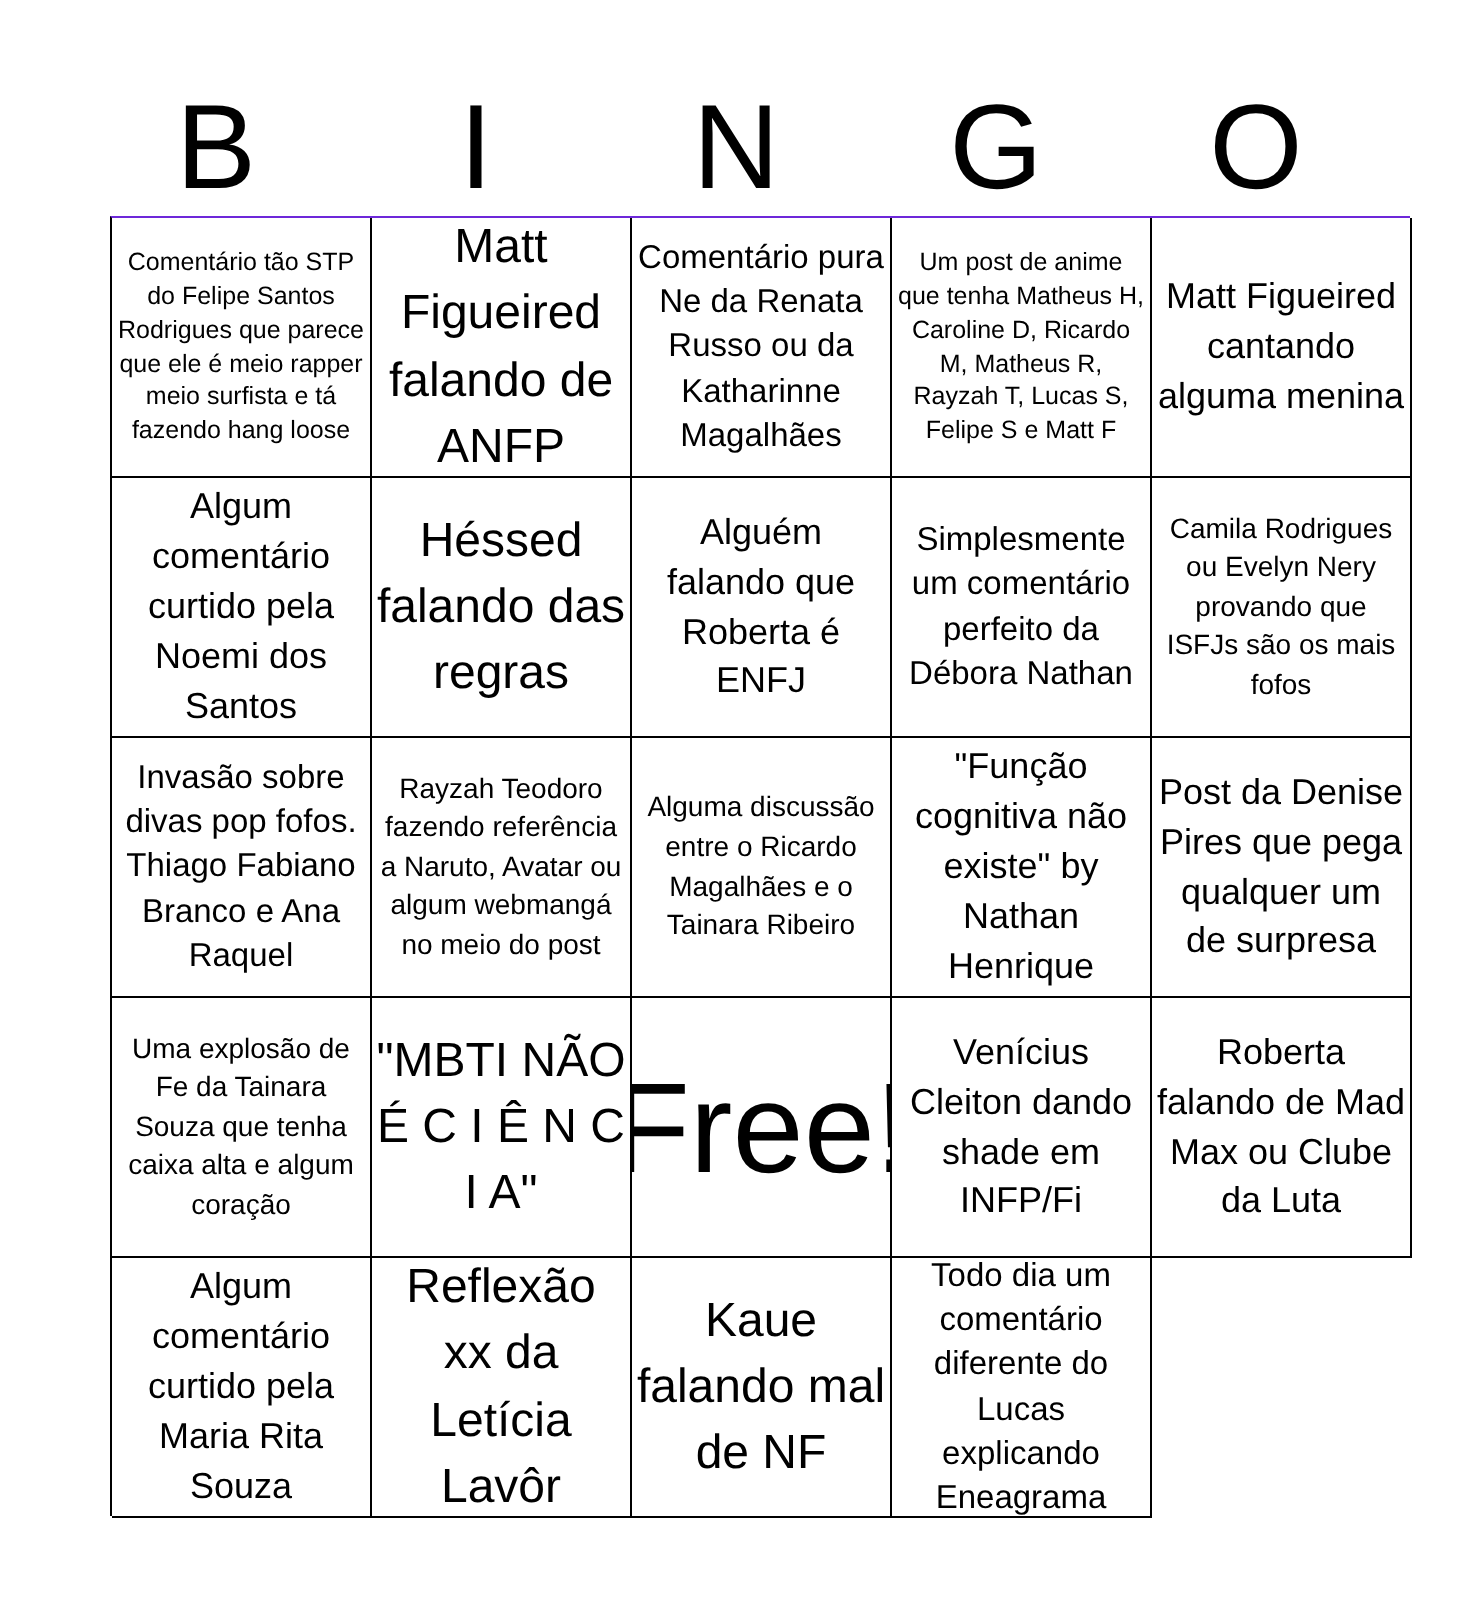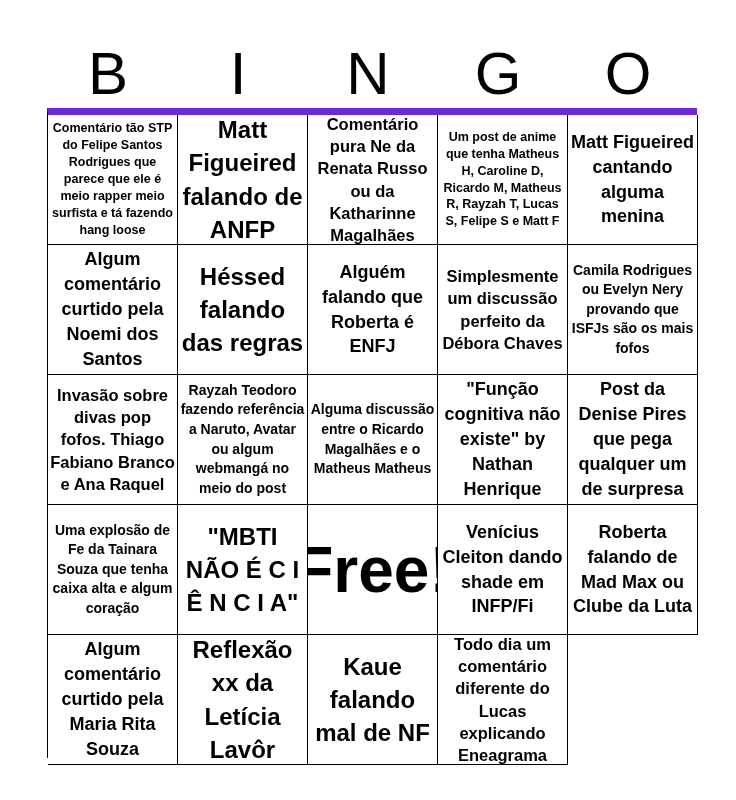--- a/index.html
+++ b/index.html
@@ -26,31 +26,30 @@
     }
     .header-letter {
       text-align: center;
       font-size: 60px;
       line-height: 68px;
       font-weight: normal;
       font-family: "Liberation Sans", sans-serif;
     }
     .board {
       position: absolute;
-      left: 47px;
+      left: 55px;
       top: 108px;
       width: 650px;
       height: 650px;
       display: grid;
       grid-template-columns: repeat(5, 130px);
       grid-template-rows: repeat(5, 130px);
-      border-top: 7px solid #6d28d9;
+      border-top: 1px solid #6d28d9;
       border-left: 1px solid #000;
       box-sizing: border-box;
-      font-weight: bold;
     }
     .cell {
       border-right: 1px solid #000;
       border-bottom: 1px solid #000;
       display: flex;
       align-items: center;
       justify-content: center;
       text-align: center;
       box-sizing: border-box;
       padding: 1px 2px;
@@ -97,34 +96,34 @@
   <div class="cell fs-l">
       <span>Algum comentário curtido pela Noemi dos Santos</span>
     </div>
   <div class="cell fs-xl">
       <span>Héssed falando das regras</span>
     </div>
   <div class="cell fs-l">
       <span>Alguém falando que Roberta é ENFJ</span>
     </div>
   <div class="cell fs-m">
-      <span>Simplesmente um discussão perfeito da Débora Chaves</span>
+      <span>Simplesmente um comentário perfeito da Débora Nathan</span>
     </div>
   <div class="cell fs-s">
       <span>Camila Rodrigues ou Evelyn Nery provando que ISFJs são os mais fofos</span>
     </div>
 
   <div class="cell fs-m">
       <span>Invasão sobre divas pop fofos. Thiago Fabiano Branco e Ana Raquel</span>
     </div>
   <div class="cell fs-s">
       <span>Rayzah Teodoro fazendo referência a Naruto, Avatar ou algum webmangá no meio do post</span>
     </div>
   <div class="cell fs-s">
-      <span>Alguma discussão entre o Ricardo Magalhães e o Matheus Matheus</span>
+      <span>Alguma discussão entre o Ricardo Magalhães e o Tainara Ribeiro</span>
     </div>
   <div class="cell fs-l">
       <span>"Função cognitiva não existe" by Nathan Henrique</span>
     </div>
   <div class="cell fs-l">
       <span>Post da Denise Pires que pega qualquer um de surpresa</span>
     </div>
 
   <div class="cell fs-s">
       <span>Uma explosão de Fe da Tainara Souza que tenha caixa alta e algum coração</span>

